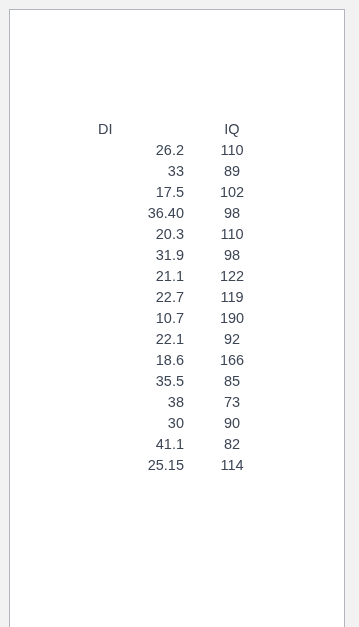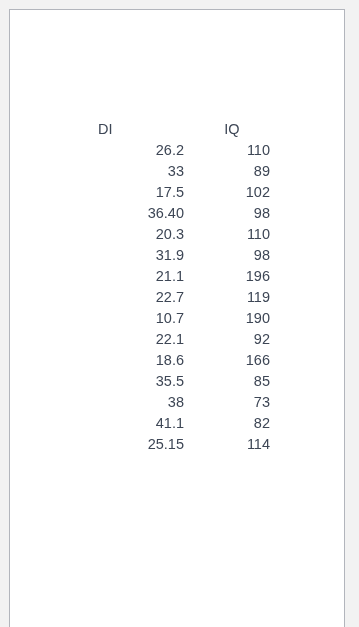--- a/index.html
+++ b/index.html
@@ -72,20 +72,21 @@
     text-align: center;
     padding-left: 11px;
   }
 
   td.val-di,
   td.val-iq {
     text-align: right;
   }
   td.val-iq {
     padding-right: 2px;
+    text-align: center;
   }
 
   td.spacer-cell { padding: 0; }
 </style>
 </head>
 <body>
 
 <div id="page">
   <div id="table-wrap">
     <table class="data-table">
@@ -137,21 +138,21 @@
           <tr>
             <td class="spacer-cell"></td>
             <td class="val-di">31.9</td>
             <td class="spacer-cell"></td>
             <td class="val-iq">98</td>
           </tr>
           <tr>
             <td class="spacer-cell"></td>
             <td class="val-di">21.1</td>
             <td class="spacer-cell"></td>
-            <td class="val-iq">196</td>
+            <td class="val-iq">122</td>
           </tr>
           <tr>
             <td class="spacer-cell"></td>
             <td class="val-di">22.7</td>
             <td class="spacer-cell"></td>
             <td class="val-iq">119</td>
           </tr>
           <tr>
             <td class="spacer-cell"></td>
             <td class="val-di">10.7</td>
@@ -174,20 +175,26 @@
             <td class="spacer-cell"></td>
             <td class="val-di">35.5</td>
             <td class="spacer-cell"></td>
             <td class="val-iq">85</td>
           </tr>
           <tr>
             <td class="spacer-cell"></td>
             <td class="val-di">38</td>
             <td class="spacer-cell"></td>
             <td class="val-iq">73</td>
+          </tr>
+          <tr>
+            <td class="spacer-cell"></td>
+            <td class="val-di">30</td>
+            <td class="spacer-cell"></td>
+            <td class="val-iq">90</td>
           </tr>
           <tr>
             <td class="spacer-cell"></td>
             <td class="val-di">41.1</td>
             <td class="spacer-cell"></td>
             <td class="val-iq">82</td>
           </tr>
           <tr>
             <td class="spacer-cell"></td>
             <td class="val-di">25.15</td>

